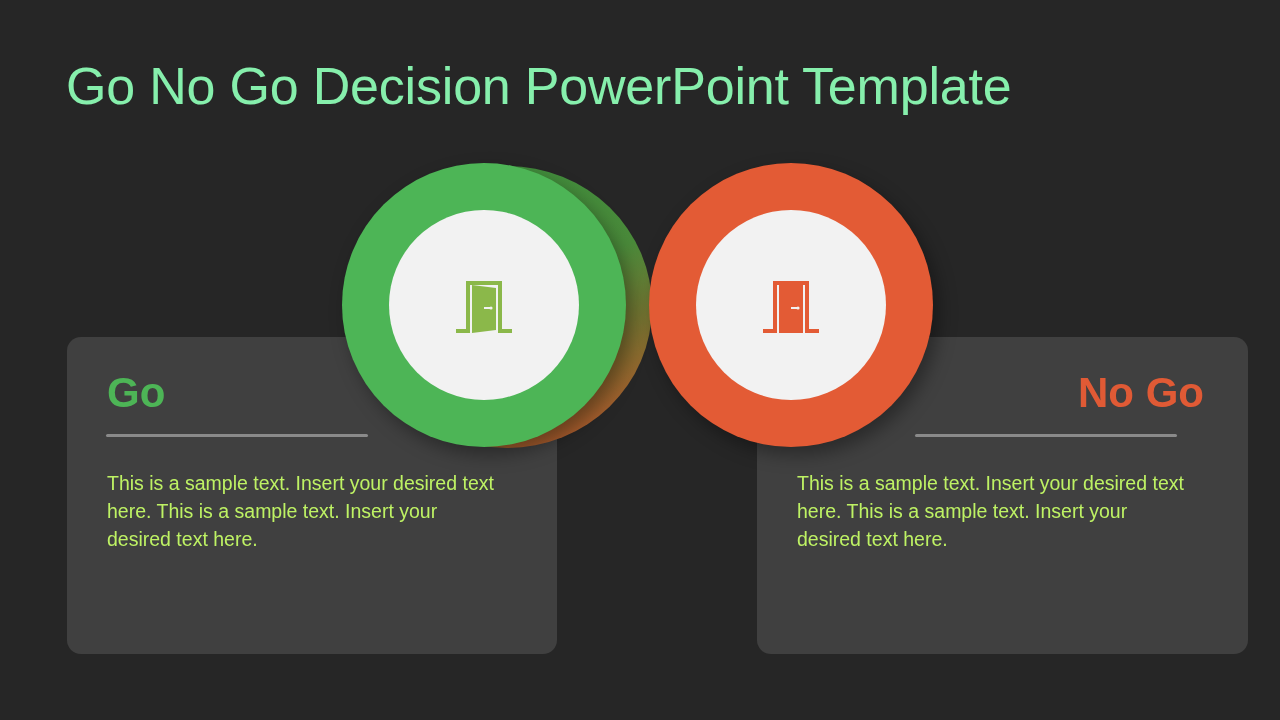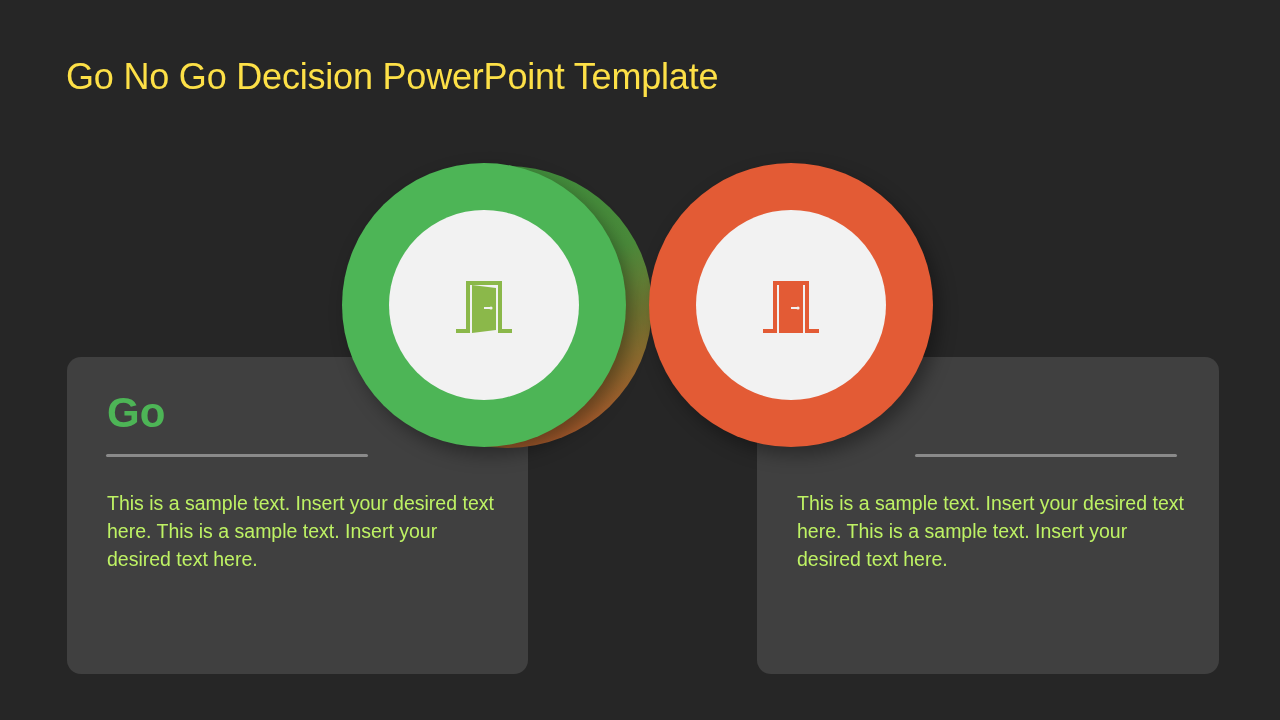--- a/index.html
+++ b/index.html
@@ -4,26 +4,26 @@
   <style>
     html, body { margin:0; padding:0; }
     body {
       width:1280px; height:720px; overflow:hidden;
       background:#262626;
       font-family: "Liberation Sans", "DejaVu Sans", sans-serif;
       position:relative;
     }
     .title {
       position:absolute; left:66px; top:56px;
-      font-size:36px; color:#fde047; font-weight:normal;
+      font-size:52px; color:#86efac; font-weight:normal;
       letter-spacing:-0.2px; white-space:nowrap;
     }
     .card {
-      position:absolute; top:357px; height:317px;
-      background:#404040; border-radius:14px;
+      position:absolute; top:337px; height:317px;
+      background:#404040; border-radius:14px;padding-left:29px;
     }
     .card.left { left:67px; width:461px; }
     .card.right { left:757px; width:462px; }
     .card-heading {
       position:absolute; top:32px;
       font-size:42px; font-weight:bold; white-space:nowrap;
     }
     .card.left .card-heading { left:40px; color:#4db556; }
     .card.right .card-heading { right:44px; color:#e05a35; }
     .card-divider {
@@ -58,20 +58,21 @@
 
 <div class="title">Go No Go Decision PowerPoint Template</div>
 
 <div class="card left">
   <div class="card-heading">Go</div>
   <div class="card-divider"></div>
   <div class="card-body">This is a sample text. Insert your desired text here. This is a sample text. Insert your desired text here.</div>
 </div>
 
 <div class="card right">
+  <div class="card-heading">No Go</div>
   <div class="card-divider"></div>
   <div class="card-body">This is a sample text. Insert your desired text here. This is a sample text. Insert your desired text here.</div>
 </div>
 
 <div class="ring-shadow"></div>
 
 <div class="ring go">
   <div class="inner">
     <svg class="icon" viewBox="0 0 64 64">
       <path d="M14 8 H50 V56 H60 V60 H46 V12 H18 V60 H4 V56 H14 Z" fill="#8bb84a"></path>

